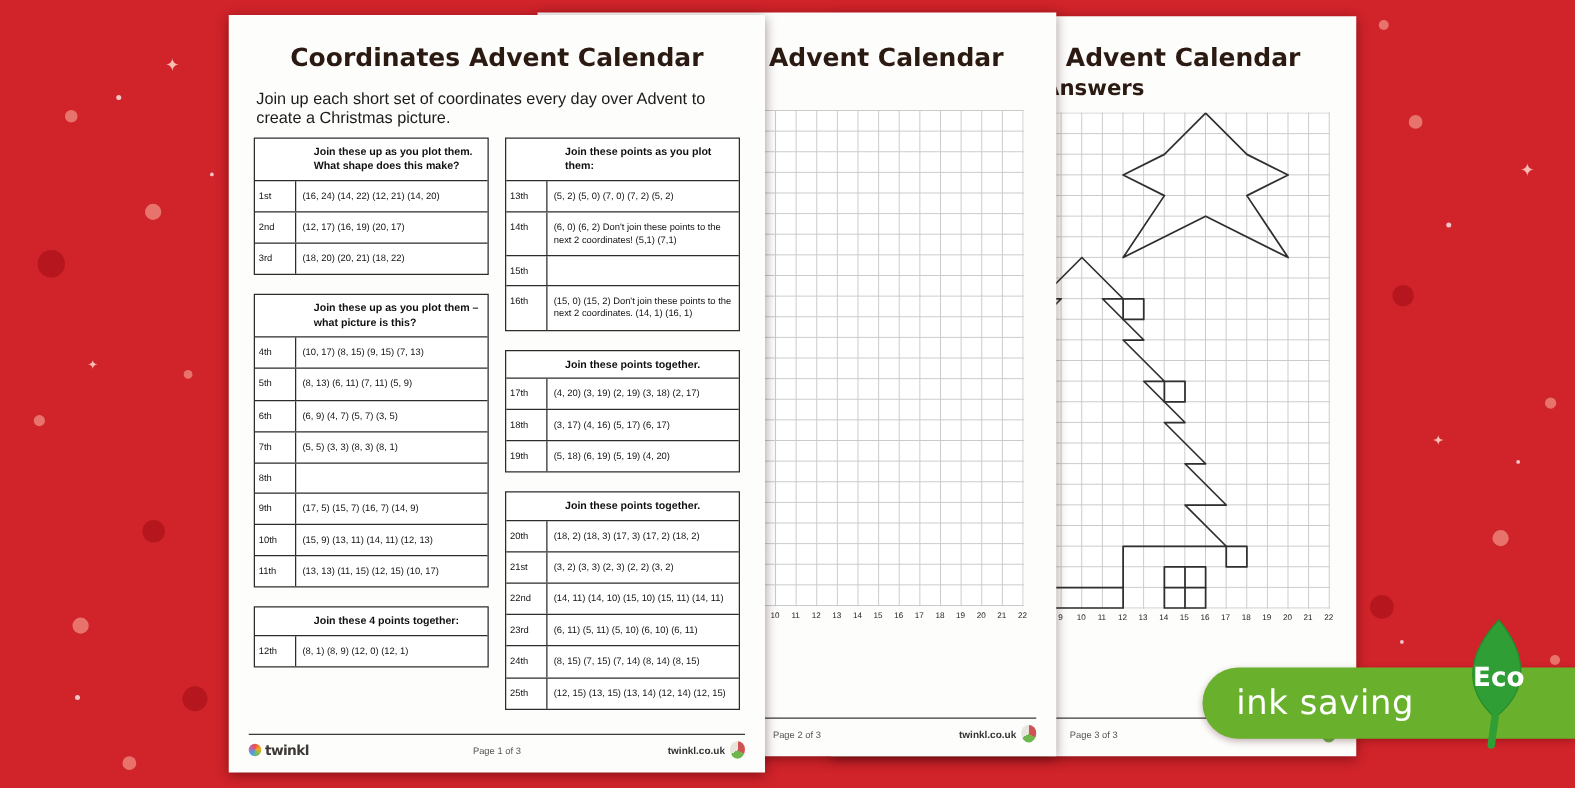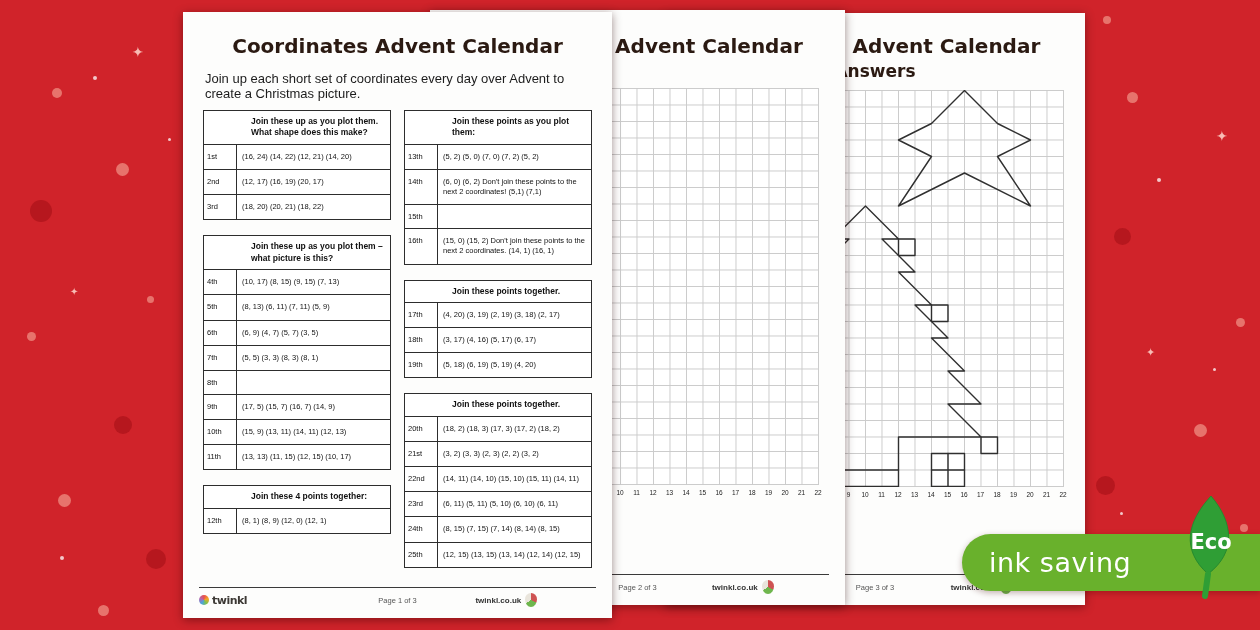--- a/index.html
+++ b/index.html
@@ -47,34 +47,34 @@
   #page3 .ticks { left:35px; top:478px; width:364px; }
   .tick { position:absolute; top:0; width:12px; margin-left:-6px; text-align:center; font-size:6.5px; color:#222; }
 
   .drawing { position:absolute; }
   #page3 .drawing { left:35px; top:77px; }
   .drawing polyline { fill:none; stroke:#2f2f2f; stroke-width:1.4; stroke-linejoin:round; stroke-linecap:round; }
 
   .footer { position:absolute; left:16px; right:16px; bottom:11px; border-top:1px solid #3a3a3a;
     padding-top:5px; display:flex; align-items:center; }
   .f-left, .f-right { flex:1; display:flex; align-items:center; }
-  .f-right { justify-content:center; gap:4px; }
+  .f-right { justify-content:flex-end; gap:4px; }
   .f-center { font-size:7.5px; color:#555; }
   .logo-word { font-family:"DejaVu Sans",sans-serif; font-weight:bold; font-size:11px; color:#3d3935; letter-spacing:-.5px; }
   .logo-swirl { width:10px; height:10px; border-radius:50%; margin-right:3px; display:inline-block;
     background:conic-gradient(#e94f4f,#f5a623,#7ec24d,#4aa3df,#b06ab3,#e94f4f); }
   .site { font-size:8px; font-weight:bold; color:#333; }
   .badge { width:12px; height:14px; border-radius:50% 50% 50% 50%/45% 45% 55% 55%;
     background:conic-gradient(#c94040 0 33%, #5fae3a 33% 66%, #e7e2d8 66% 100%); opacity:.9; }
 
   .banner { position:absolute; left:962px; top:534px; width:298px; height:57px; z-index:6;
     background:#69b12c; border-radius:29px 0 0 29px; display:flex; align-items:center;
     box-shadow:0 2px 6px rgba(60,0,0,.3); }
   .banner-text { color:#fff; font-size:27px; padding-left:27px; font-family:"DejaVu Sans",sans-serif; letter-spacing:.5px; }
-  .leaf-wrap { position:absolute; right:13px; top:-40px; width:72px; height:108px; }
+  .leaf-wrap { position:absolute; right:25px; top:-40px; width:72px; height:108px; }
   .leaf-wrap svg { position:absolute; left:0; top:0; }
   .eco { position:absolute; left:3px; top:36px; width:66px; text-align:center; color:#fff; font-weight:bold;
     font-size:21px; font-family:"DejaVu Sans",sans-serif; }
 </style>
 </head>
 <body>
 
 <div>
   <div class="dot pink" style="left:52px;top:88px;width:10px;height:10px;"></div>
   <div class="dot pink" style="left:116px;top:163px;width:13px;height:13px;"></div>

